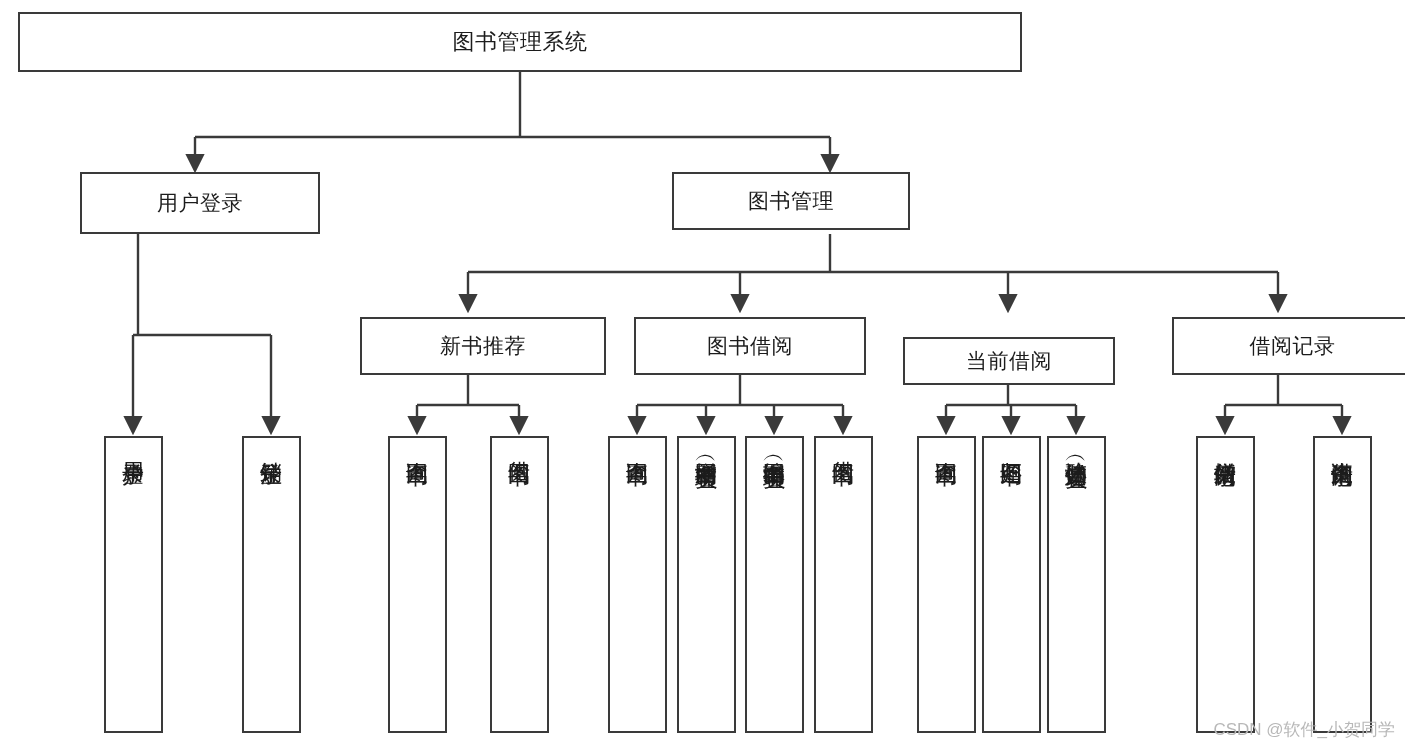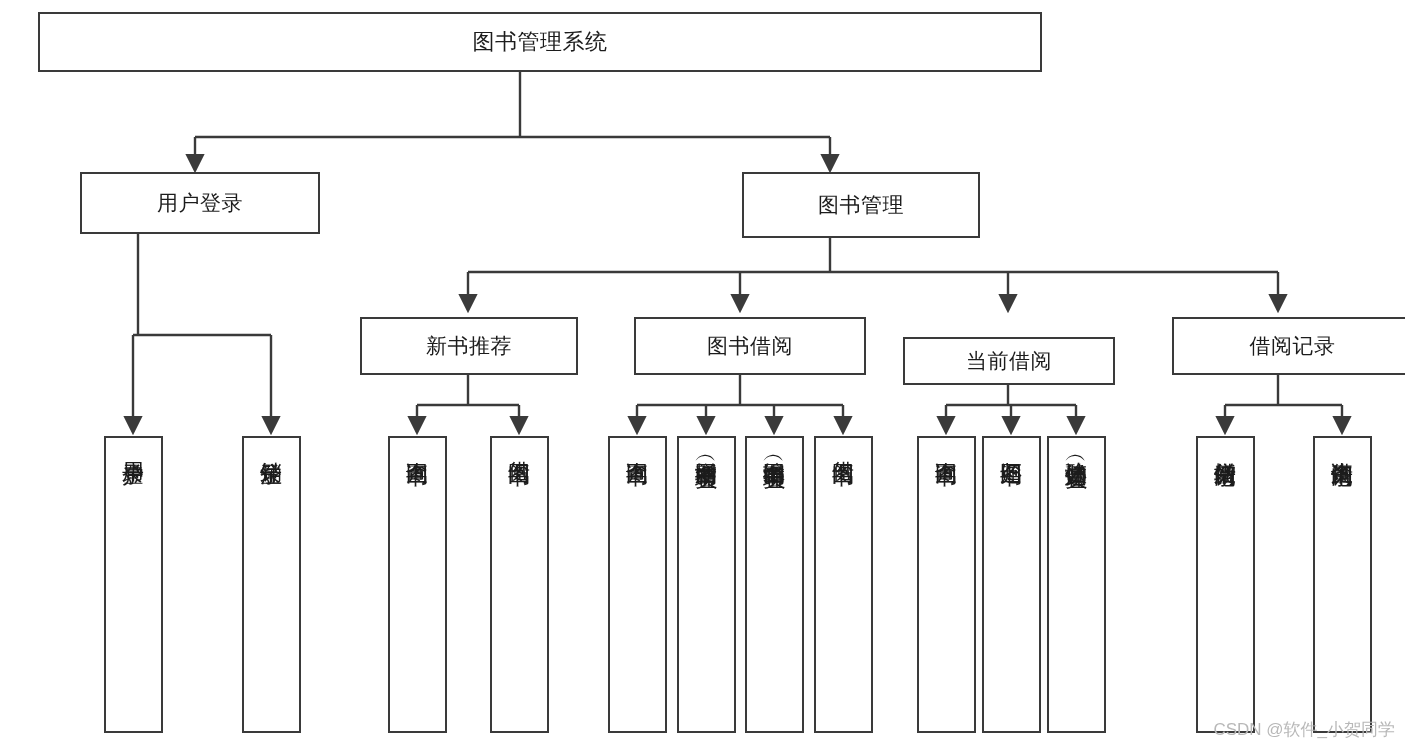--- a/index.html
+++ b/index.html
@@ -127,32 +127,32 @@
       <path d="M 1011 405 L 1011 432" marker-end="url(#arrow)"></path>
       <path d="M 1076 405 L 1076 432" marker-end="url(#arrow)"></path>
 
       <path d="M 1278 375 L 1278 405"></path>
       <path d="M 1225 405 L 1342 405"></path>
       <path d="M 1225 405 L 1225 432" marker-end="url(#arrow)"></path>
       <path d="M 1342 405 L 1342 432" marker-end="url(#arrow)"></path>
     </g>
   </svg>
 
-  <div class="node horiz root" style="left:18px; top:12px; width:1004px; height:60px;margin-left:20px;">
+  <div class="node horiz root" style="left:18px; top:12px; width:1004px; height:60px;">
     <span class="node-label">图书管理系统</span>
   </div>
 
   <div class="node horiz" style="left:80px; top:172px; width:240px; height:62px;">
     <span class="node-label">用户登录</span>
   </div>
-  <div class="node horiz" style="left:742px; top:172px; width:238px; height:66px;">
+  <div class="node horiz" style="left:672px; top:172px; width:238px; height:58px;">
     <span class="node-label">图书管理</span>
   </div>
 
-  <div class="node horiz" style="left:360px; top:317px; width:218px; height:58px;">
+  <div class="node horiz" style="left:360px; top:317px; width:246px; height:58px;">
     <span class="node-label">新书推荐</span>
   </div>
   <div class="node horiz" style="left:634px; top:317px; width:232px; height:58px;">
     <span class="node-label">图书借阅</span>
   </div>
   <div class="node horiz" style="left:903px; top:317px; width:212px; height:48px;margin-top:20px;">
     <span class="node-label">当前借阅</span>
   </div>
   <div class="node horiz" style="left:1172px; top:317px; width:241px; height:58px;">
     <span class="node-label">借阅记录</span>

